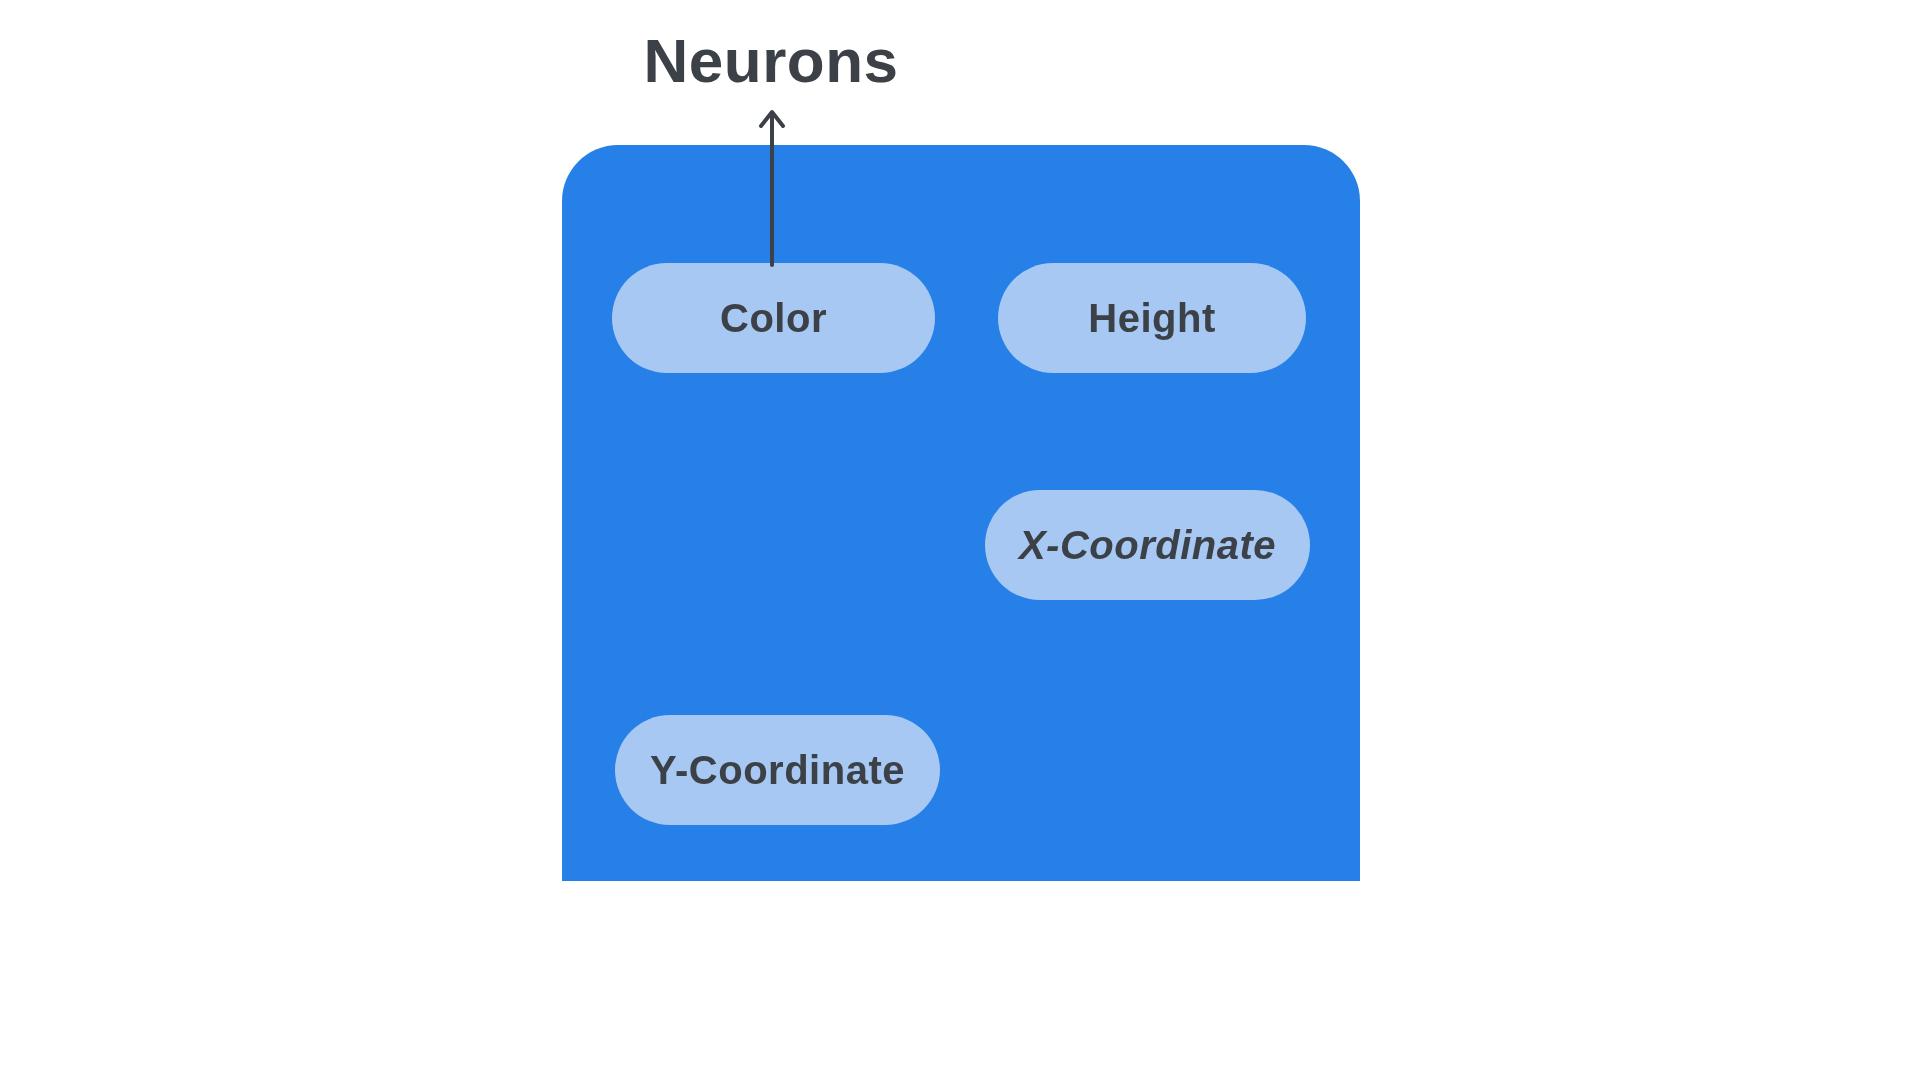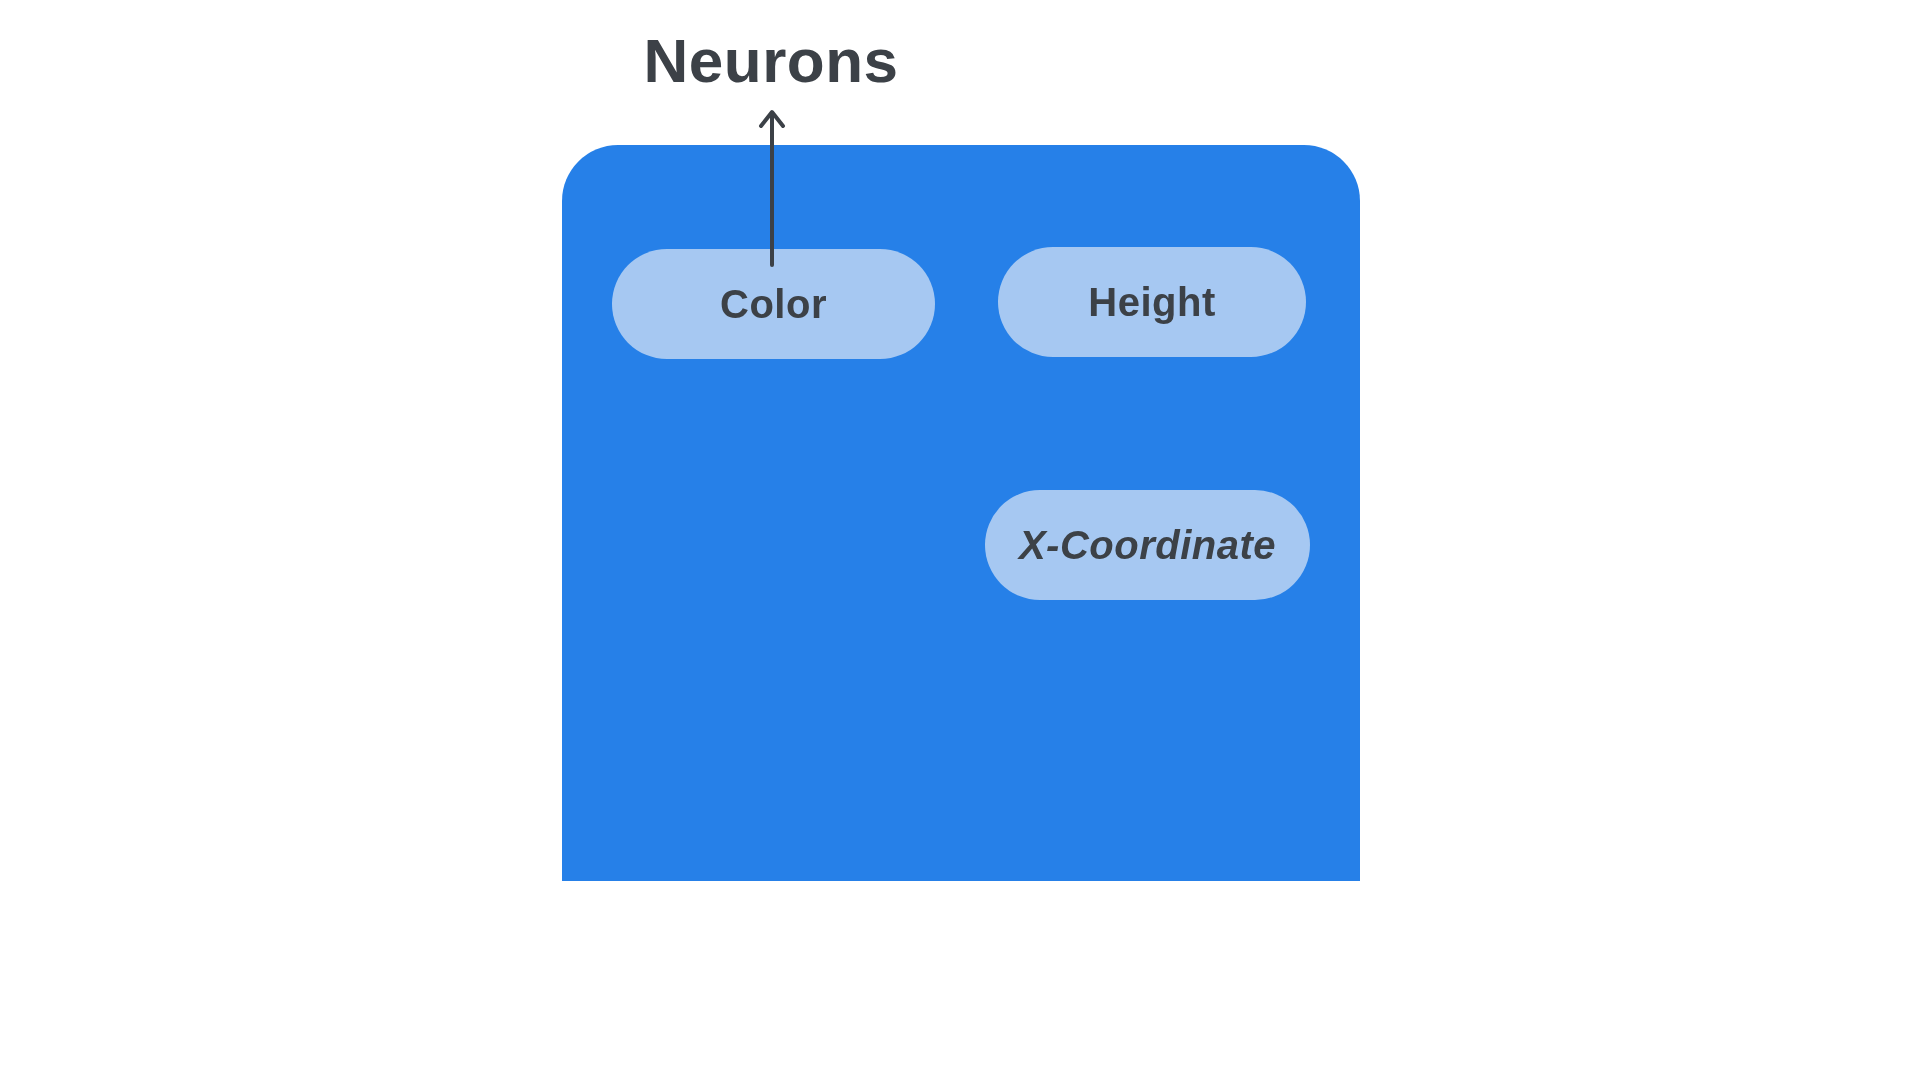--- a/index.html
+++ b/index.html
@@ -54,22 +54,22 @@
     justify-content:center;
     z-index:2;
   }
   .neuron-pill .pill-label{
     font-size:40px;
     font-weight:700;
     color:var(--label-text);
     letter-spacing:0.5px;
     white-space:nowrap;
   }
-  .pill-color        { left:50px;  top:104px; width:323px; }
-  .pill-height       { left:436px; top:102px; width:308px;text-align:center; }
+  .pill-color        { left:50px;  top:118px; width:323px; }
+  .pill-height       { left:436px; top:118px; width:308px;text-align:center; }
   .pill-width        { left:53px;  top:345px; width:325px; }
   .pill-x-coordinate { left:423px; top:345px; width:325px;font-style:italic; }
   .pill-y-coordinate { left:53px;  top:570px; width:325px; }
   .arrow-svg{
     position:absolute;
     left:752px;
     top:104px;
     width:40px;
     height:165px;
     z-index:1;
@@ -95,17 +95,20 @@
 
     <div class="neuron-pill pill-height">
       <span class="pill-label">Height</span>
     </div>
 
 
     <div class="neuron-pill pill-x-coordinate">
       <span class="pill-label">X-Coordinate</span>
     </div>
 
+    <div class="neuron-pill pill-y-coordinate">
+      <span class="pill-label">Y-Coordinate</span>
+    </div>
 
   </div>
 
 
 </div>
 
 </body></html>

